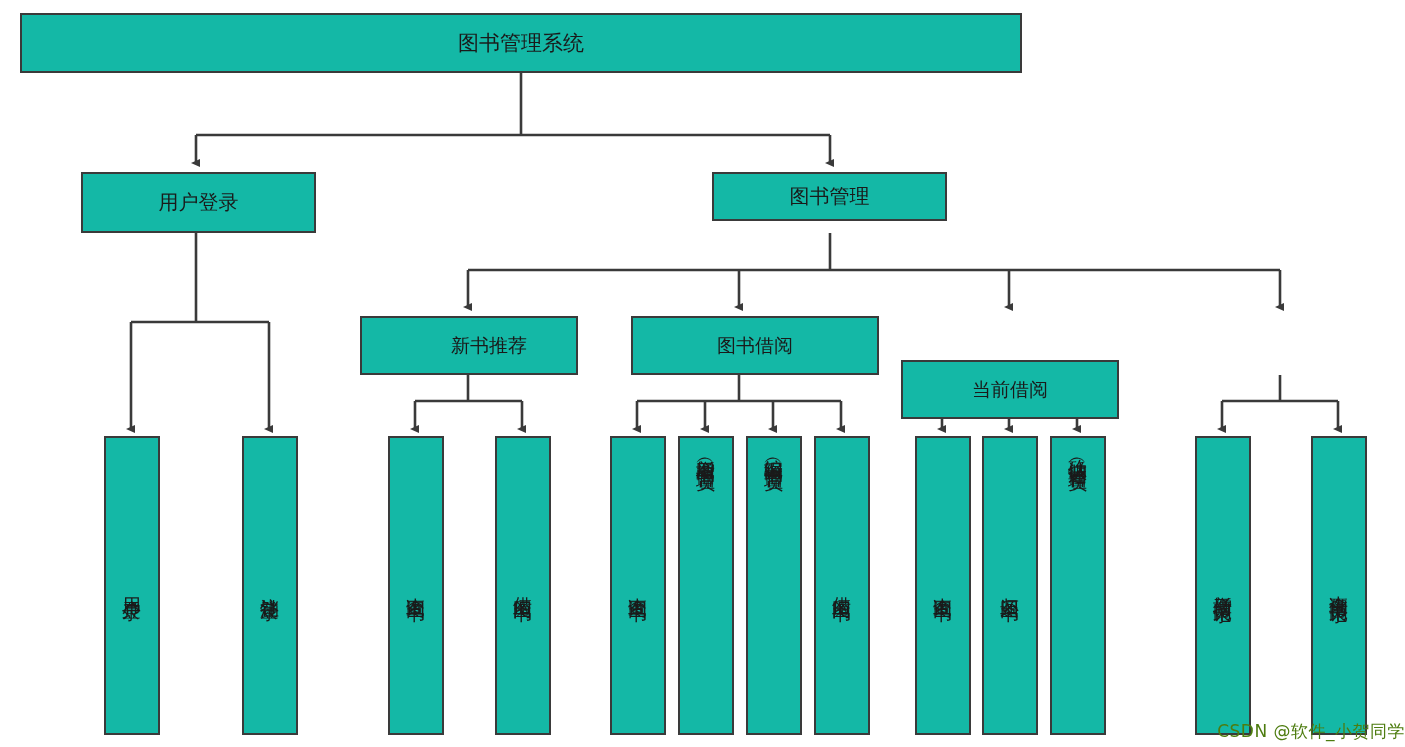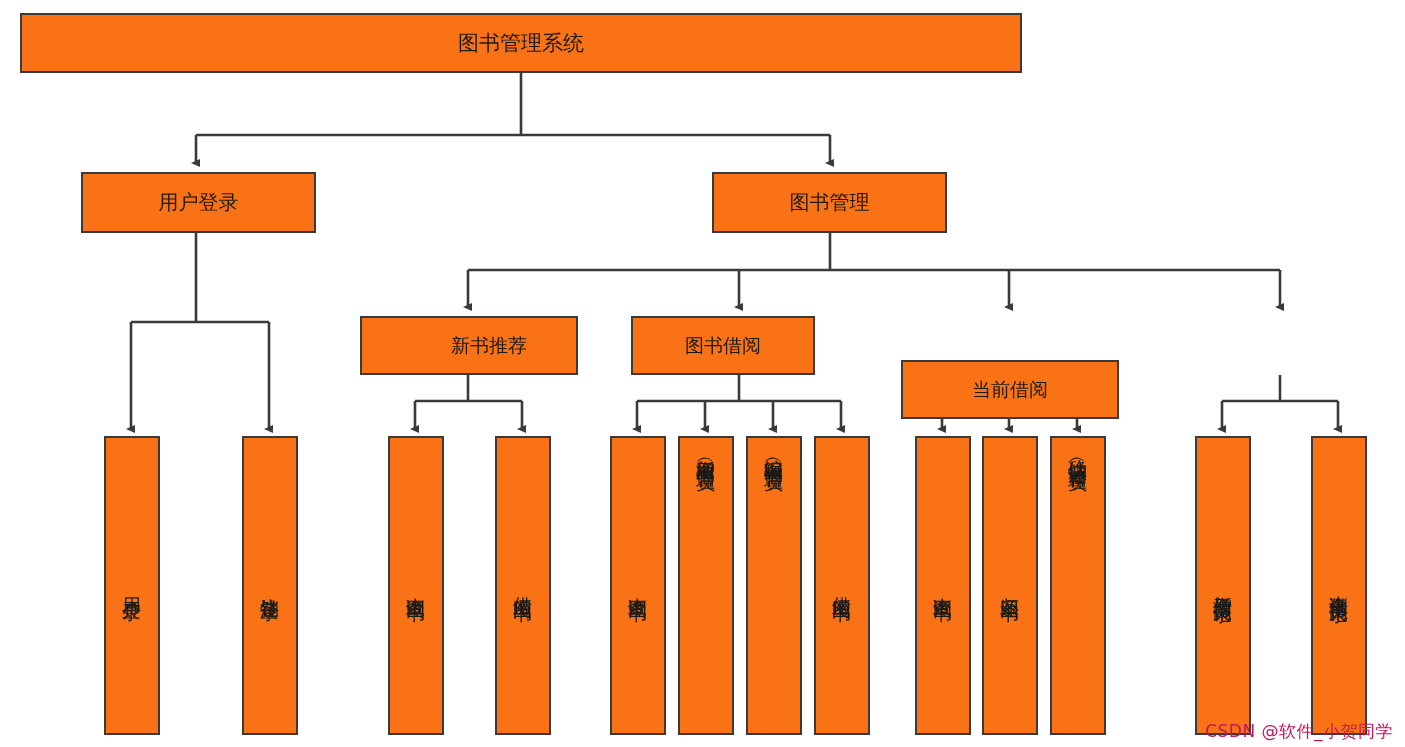--- a/index.html
+++ b/index.html
@@ -24,21 +24,21 @@
     position: absolute;
     left: 0;
     top: 0;
     width: 1405px;
     height: 747px;
     pointer-events: none;
   }
   .node {
     position: absolute;
     box-sizing: border-box;
-    background: #f97316;
+    background: #14b8a6;
     border: 2px solid #3a3a3a;
     display: flex;
     align-items: center;
     justify-content: center;
     color: #1a1a1a;
   }
   .node.root-node {
     font-size: 21px;
   }
   .node.level2 {
@@ -59,24 +59,24 @@
     letter-spacing: 2px;
     line-height: 1;
     white-space: nowrap;
   }
   .node.leaf.midalign {
     align-items: center;
     padding-top: 0;
   }
   .watermark {
     position: absolute;
-    right: 12px;
+    right: 0;
     bottom: 4px;
     font-size: 17px;
-    color: #be185d;
+    color: #4d7c0f;
     letter-spacing: 0.5px;
     white-space: nowrap;
   }
 </style>
 </head>
 <body>
 
 <div id="diagram-root">
 
   <svg class="wires" viewBox="0 0 1405 747">
@@ -129,28 +129,28 @@
     </g>
   </svg>
 
   <div class="node root-node" style="left:20px; top:13px; width:1002px; height:60px;">
     <span>图书管理系统</span>
   </div>
 
   <div class="node level2" style="left:81px; top:172px; width:235px; height:61px;">
     <span>用户登录</span>
   </div>
-  <div class="node level2" style="left:712px; top:172px; width:235px; height:61px;">
+  <div class="node level2" style="left:712px; top:172px; width:235px; height:49px;">
     <span>图书管理</span>
   </div>
 
   <div class="node level3" style="left:360px; top:316px; width:218px; height:59px;padding-left:40px;">
     <span>新书推荐</span>
   </div>
-  <div class="node level3" style="left:631px; top:316px; width:184px; height:59px;">
+  <div class="node level3" style="left:631px; top:316px; width:248px; height:59px;">
     <span>图书借阅</span>
   </div>
   <div class="node level3" style="left:901px; top:316px; width:218px; height:59px;margin-top:44px;">
     <span>当前借阅</span>
   </div>
 
   <div class="node leaf midalign" style="left:104px; top:436px; width:56px; height:299px;">
     <span class="vtext">用户登录</span>
   </div>
   <div class="node leaf midalign" style="left:242px; top:436px; width:56px; height:299px;">

